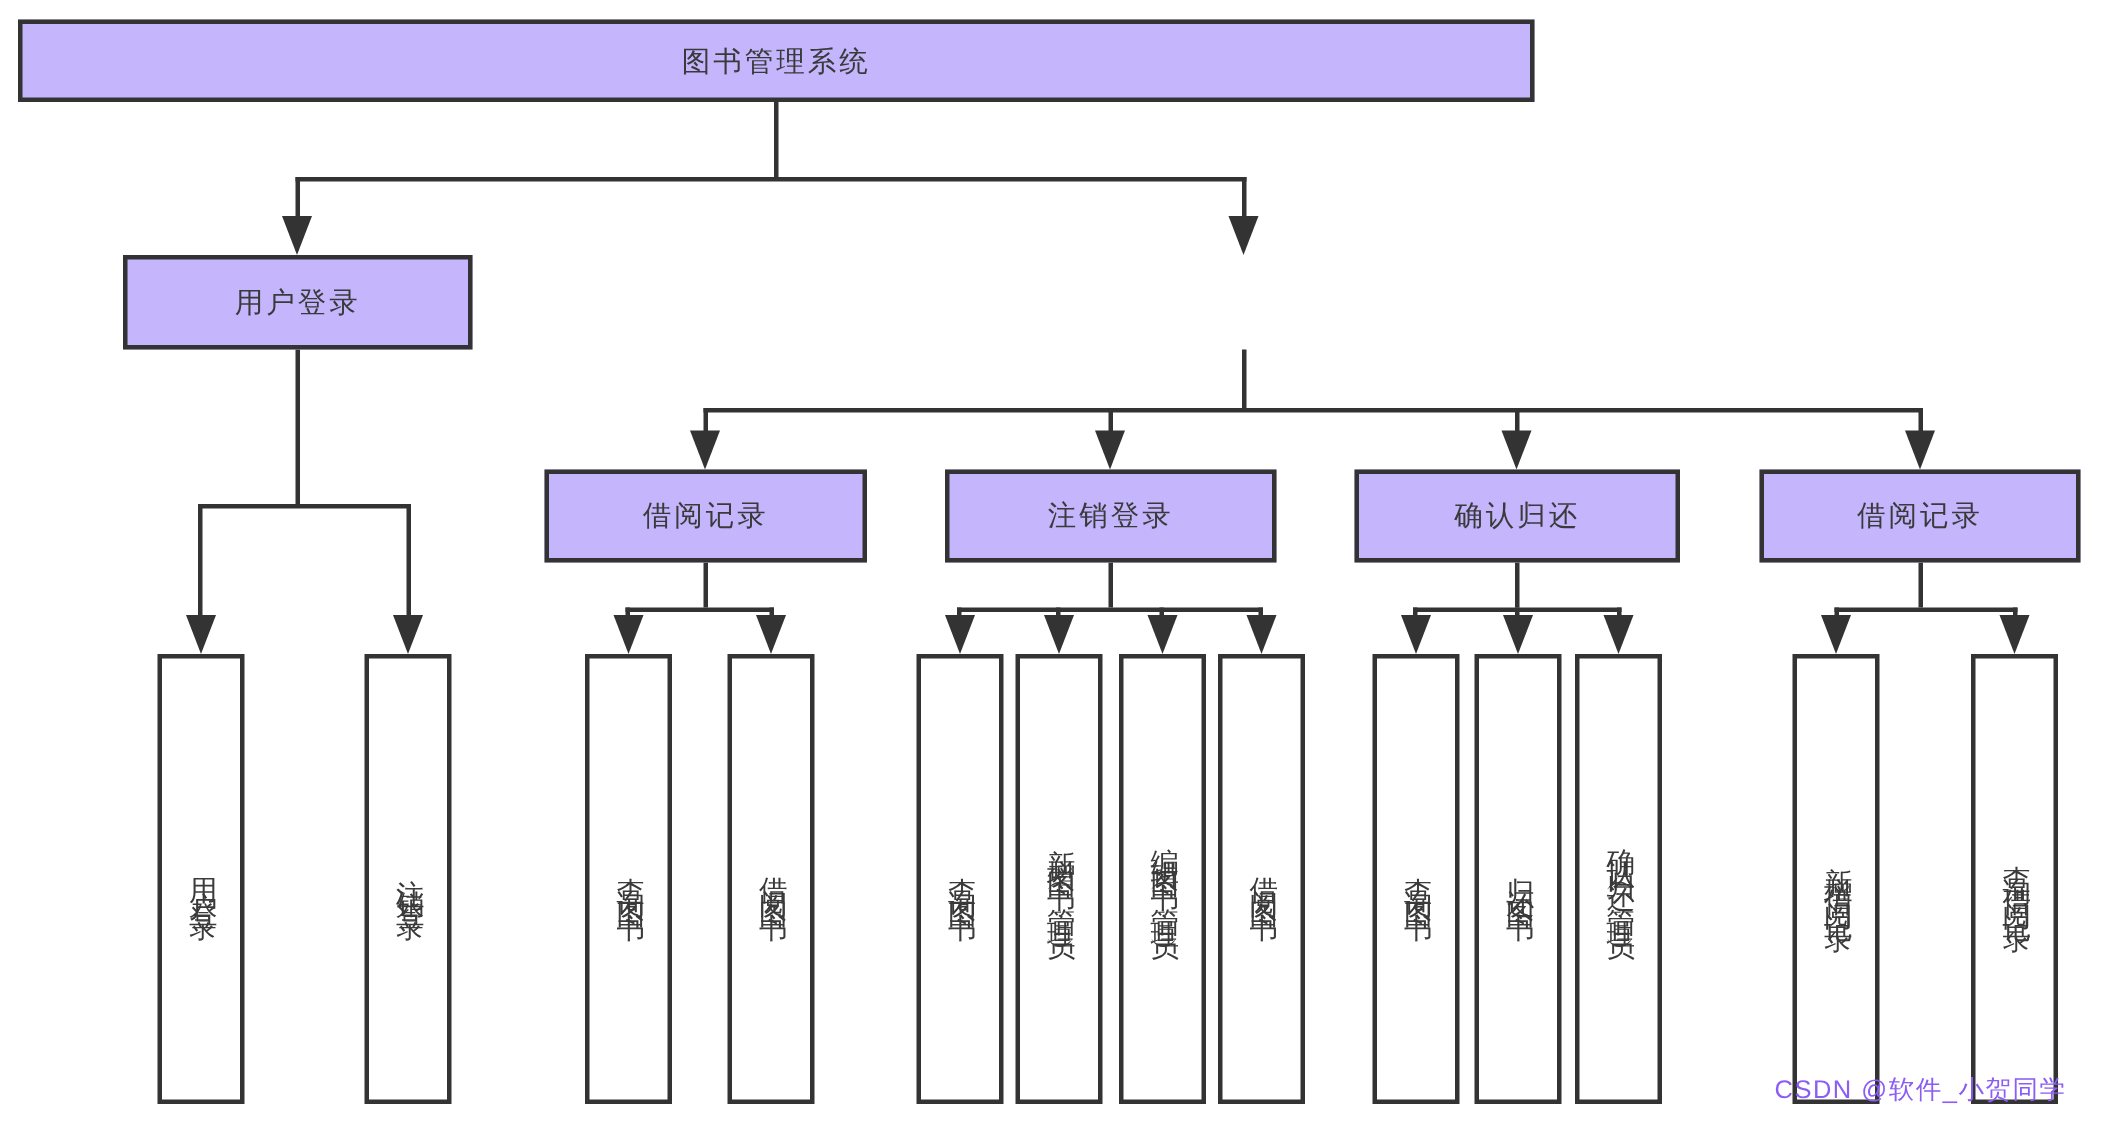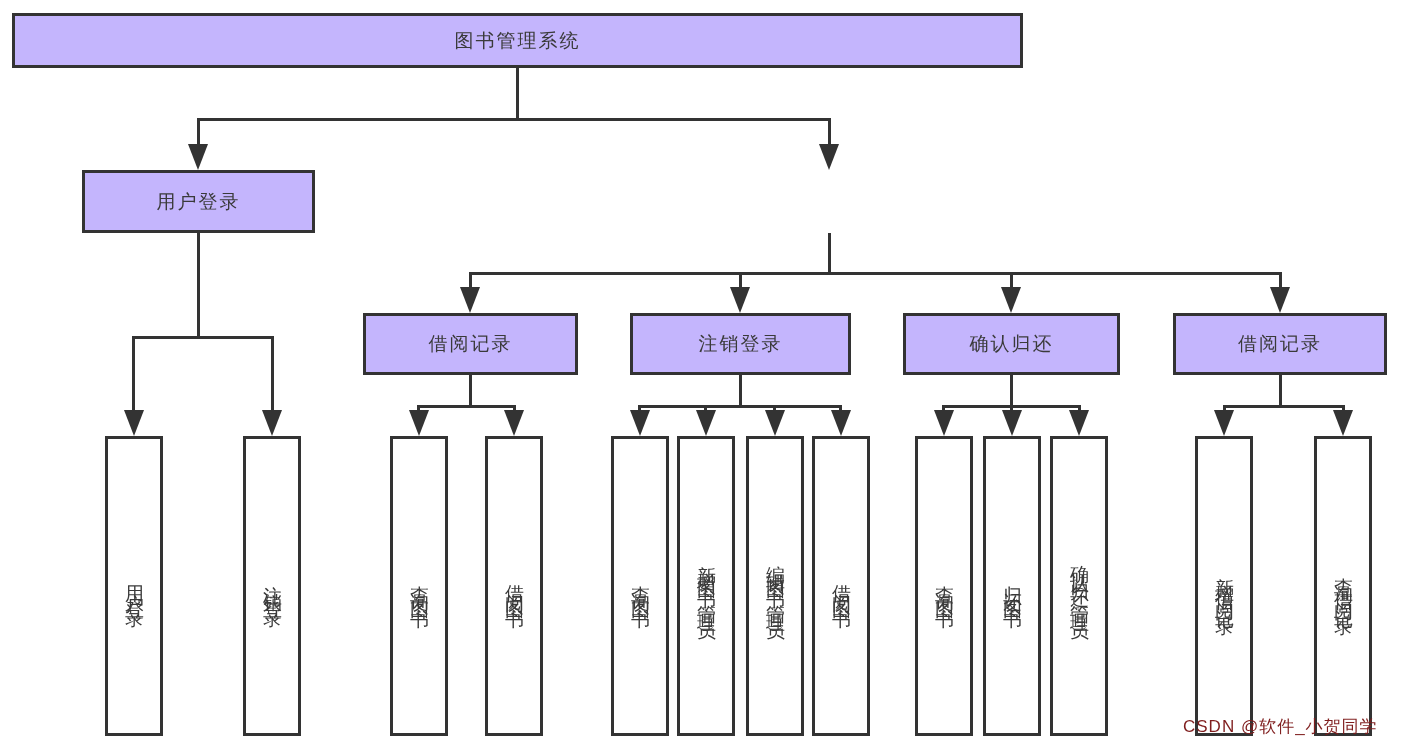--- a/index.html
+++ b/index.html
@@ -56,21 +56,21 @@
     border-left: 10px solid transparent;
     border-right: 10px solid transparent;
     border-top: 26px solid #333333;
     z-index: 1;
   }
   .watermark {
     position: absolute;
     left: 1183px;
     top: 715px;
     font-size: 17px;
-    color: #7f1d1d;
+    color: #8b5cf6;
     letter-spacing: 1px;
     z-index: 5;
     white-space: nowrap;
   }
 </style>
 </head>
 <body>
 
 <div class="canvas">
 

